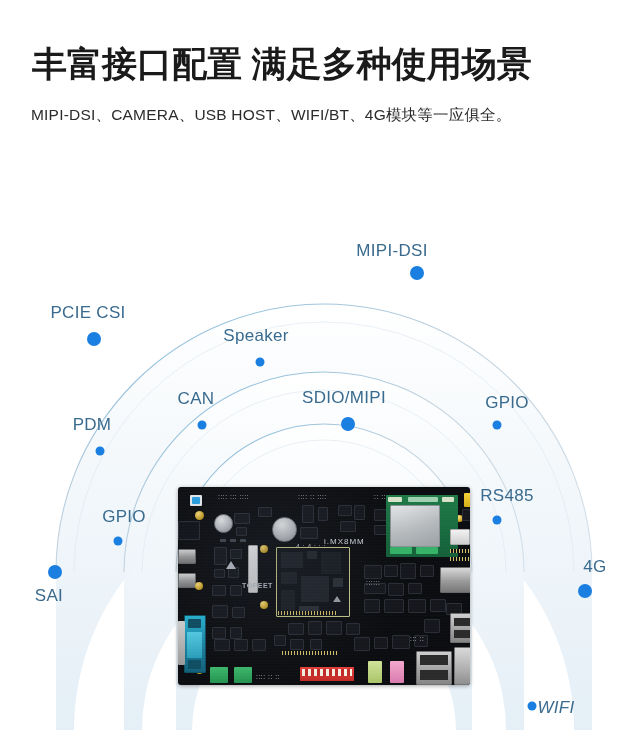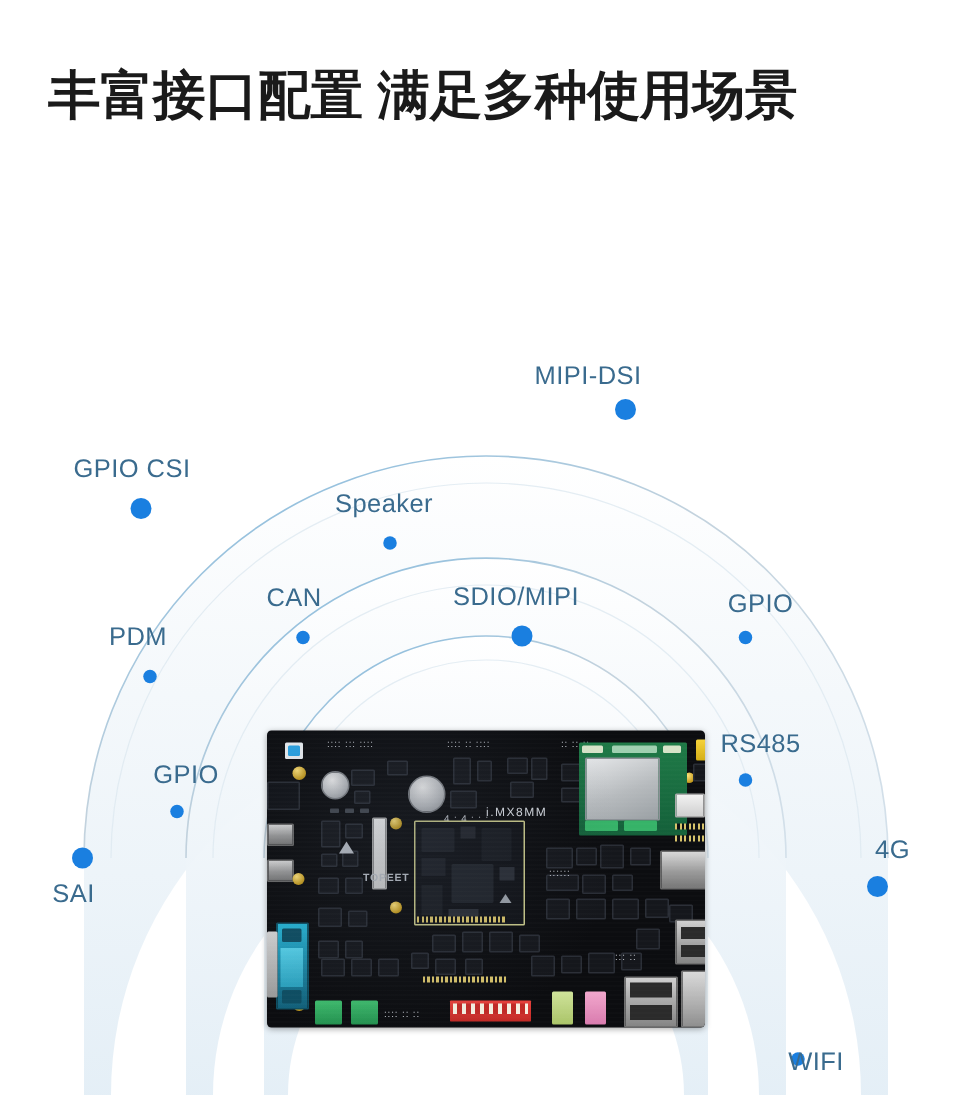--- a/index.html
+++ b/index.html
@@ -91,20 +91,21 @@
   .white-conn{background:linear-gradient(180deg,#f2f2f2,#cfcfcf);border:.5px solid #a9a9a9;border-radius:1px;}
 </style>
 </head>
 <body>
 
 <div class="page">
 
   <div class="header">
     <div class="title">丰富接口配置 满足多种使用场景</div>
     <div class="subtitle">
+      <span class="subline">MIPI-DSI、CAMERA、USB HOST、WIFI/BT、4G模块等一应俱全。</span>
     </div>
   </div>
 
   <div class="diagram">
     <svg width="640" height="570" viewBox="0 0 640 570">
       <defs>
         <linearGradient id="arcFill" x1="0" y1="0" x2="0" y2="1">
           <stop offset="0%" stop-color="#ffffff"></stop>
           <stop offset="35%" stop-color="#f4f8fb"></stop>
           <stop offset="100%" stop-color="#e3eef6"></stop>
@@ -168,31 +169,31 @@
           <circle cx="348" cy="264" r="7" fill="#1a7fe0"></circle>
           <circle cx="497" cy="265" r="4.5" fill="#1a7fe0"></circle>
           <circle cx="497" cy="360" r="4.5" fill="#1a7fe0"></circle>
           <circle cx="585" cy="431" r="7" fill="#1a7fe0"></circle>
           <circle cx="532" cy="546" r="4.5" fill="#1a7fe0"></circle>
         </g>
     </svg>
 
     <div id="label-layer">
         <div class="label" style="left: 392px; top: 91px;">MIPI-DSI</div>
-        <div class="label" style="left: 88px; top: 153px;">GPIO CSI</div>
+        <div class="label" style="left: 88px; top: 153px;">PCIE CSI</div>
         <div class="label" style="left: 92px; top: 265px; text-align: right;">PDM</div>
         <div class="label" style="left: 49px; top: 436px;">SAI</div>
         <div class="label" style="left: 124px; top: 357px;">GPIO</div>
         <div class="label" style="left: 196px; top: 239px;">CAN</div>
         <div class="label" style="left: 256px; top: 176px;">Speaker</div>
         <div class="label" style="left: 344px; top: 238px;">SDIO/MIPI</div>
         <div class="label" style="left: 507px; top: 243px;">GPIO</div>
         <div class="label" style="left: 507px; top: 336px;">RS485</div>
         <div class="label" style="left: 595px; top: 407px;">4G</div>
-        <div class="label" style="left: 544px; top: 548px;">WIFI</div>
+        <div class="label" style="left: 556px; top: 548px; font-style: italic;">WIFI</div>
       </div>
   </div>
 
   <div class="board">
 
     <div class="cmp silk" style="left:40px;top:6px;">:::: ::: ::::</div>
     <div class="cmp silk" style="left:120px;top:6px;">:::: :: ::::</div>
     <div class="cmp silk" style="left:196px;top:6px;">:: :: ::</div>
 
     <div class="cmp" style="left:12px;top:8px;width:12px;height:11px;background:#eef2f5;border-radius:1px;">

